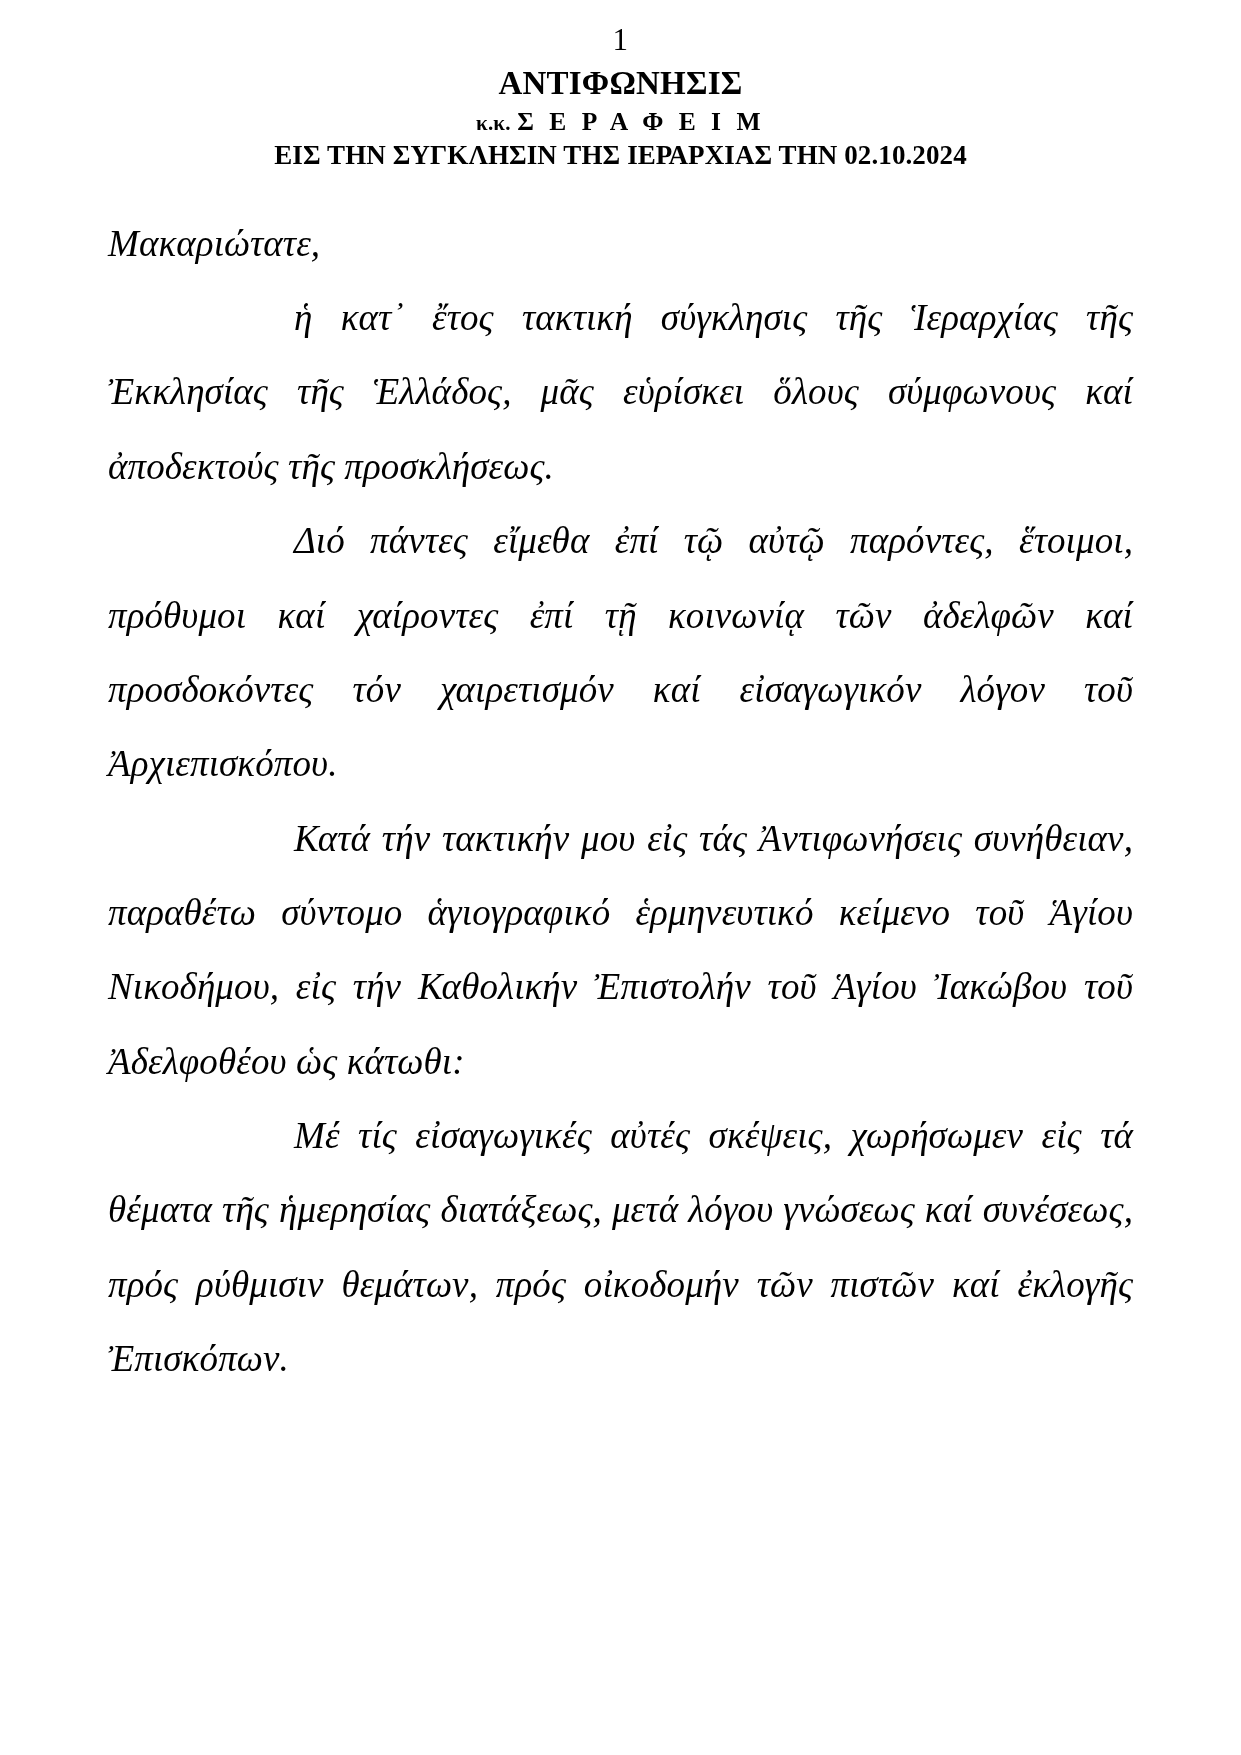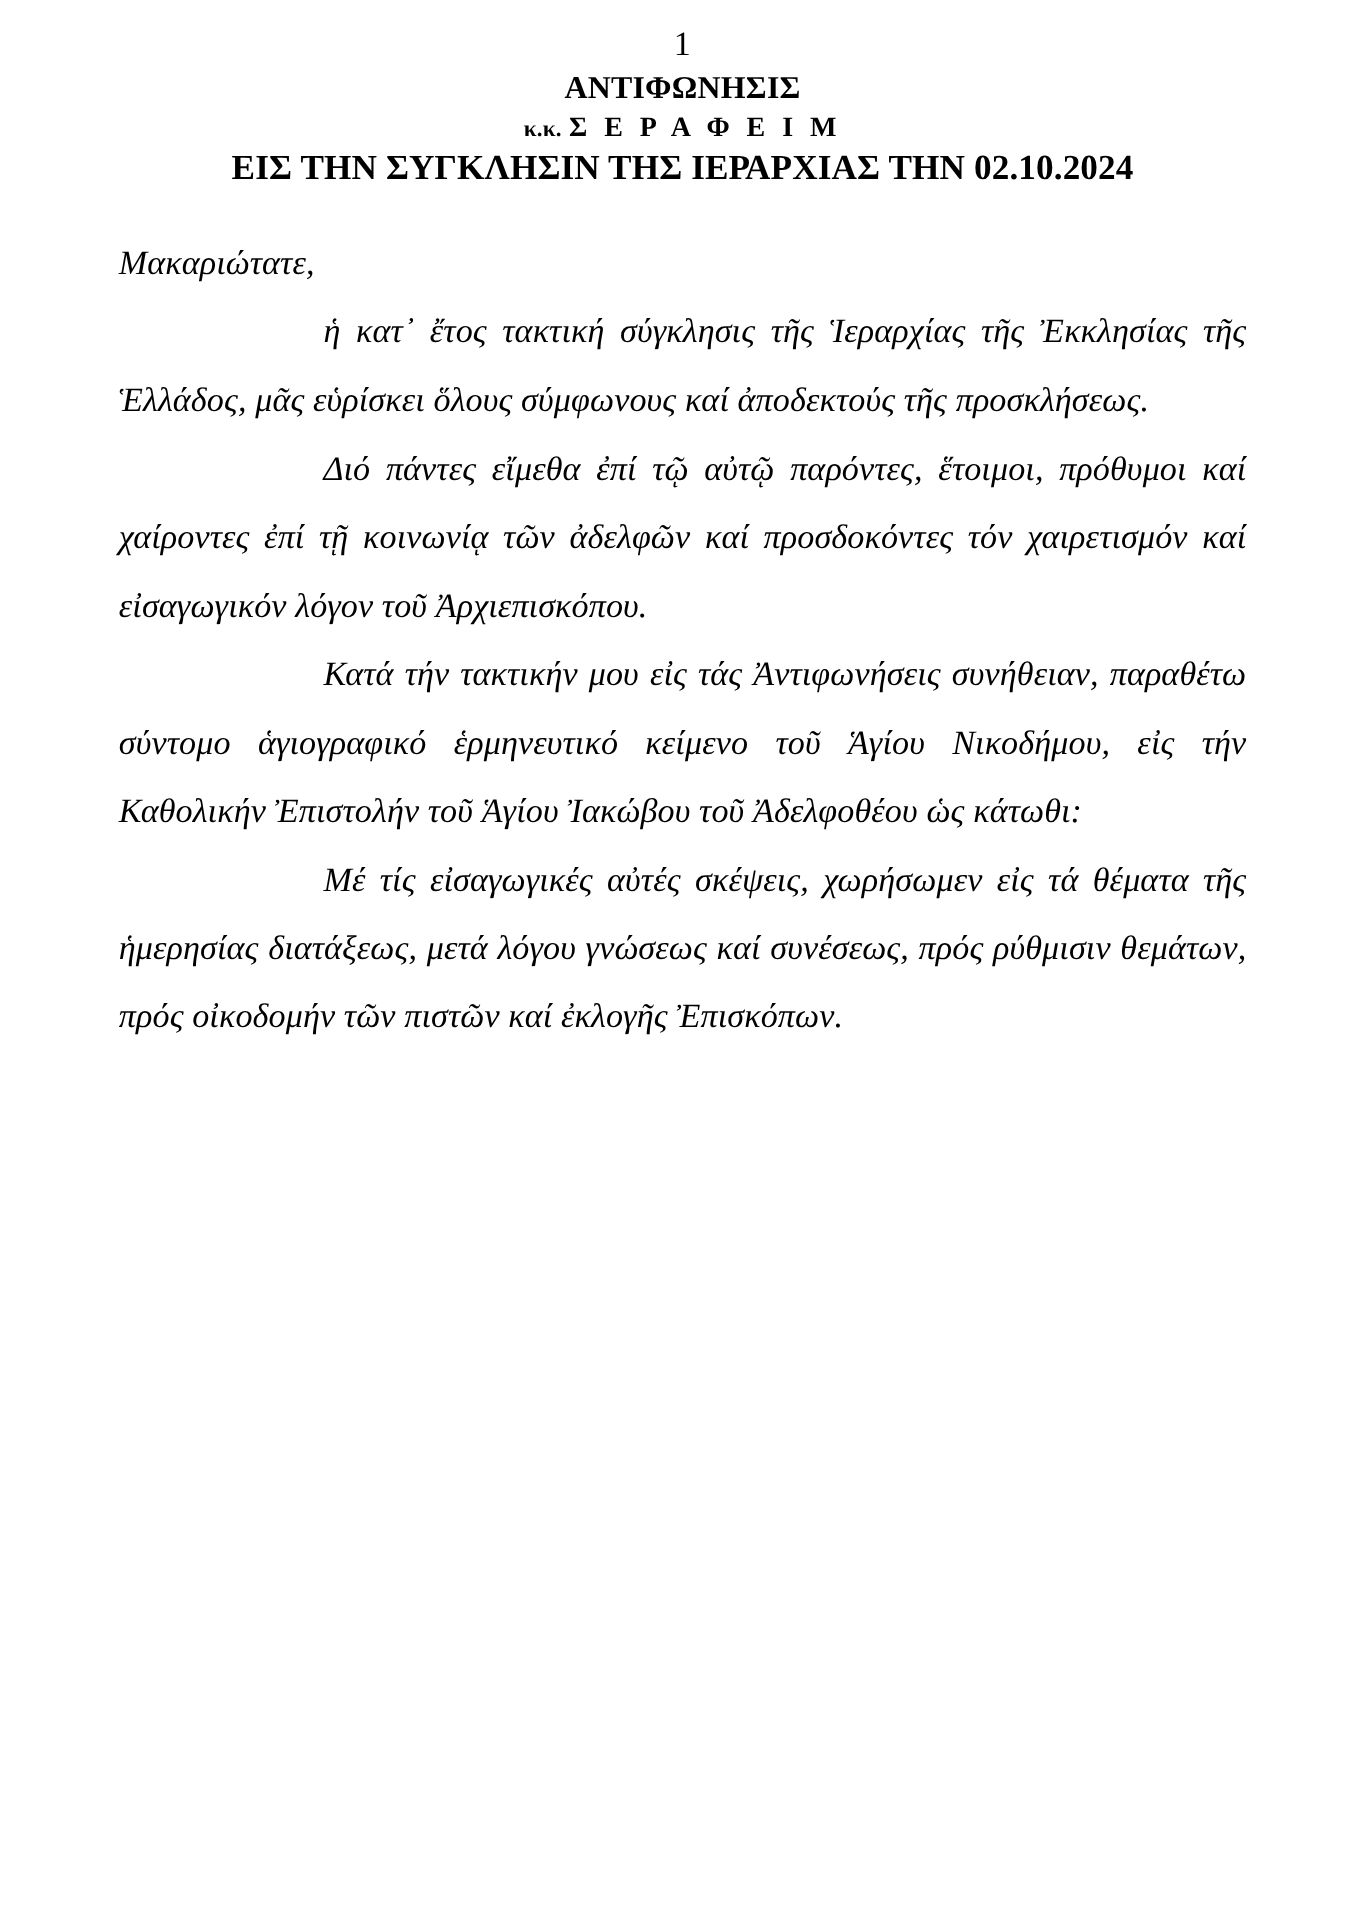--- a/index.html
+++ b/index.html
@@ -36,46 +36,46 @@
     margin: 0 0 4px 0;
   }
 
   .title-block {
     text-align: center;
     font-weight: bold;
     line-height: 1.30;
   }
   .title-line {
     margin: 0;
-    font-size: 29px;
+    font-size: 33px;
     letter-spacing: 0.2px;
     white-space: nowrap;
   }
   .title-line-wide {
     font-size: 25.5px;
     letter-spacing: 0.1px;
   }
   .title-line-name {
     font-size: 25.5px;
   }
   .title-line-name .honorific {
     font-size: 21px;
   }
   .title-line-name .spaced {
     letter-spacing: 4.5px;
   }
   .title-line-date {
-    font-size: 32px;
+    font-size: 27px;
     letter-spacing: 0.1px;
   }
 
   
   .body-block {
     margin-top: 34px;
-    font-size: 31px;
+    font-size: 37px;
     line-height: 2.01;
     text-align: justify;
     text-justify: inter-word;
     font-style: italic;
     letter-spacing: 0.1px;
   }
   .body-block p {
     margin: 0;
     text-align: justify;
     text-align-last: left;

